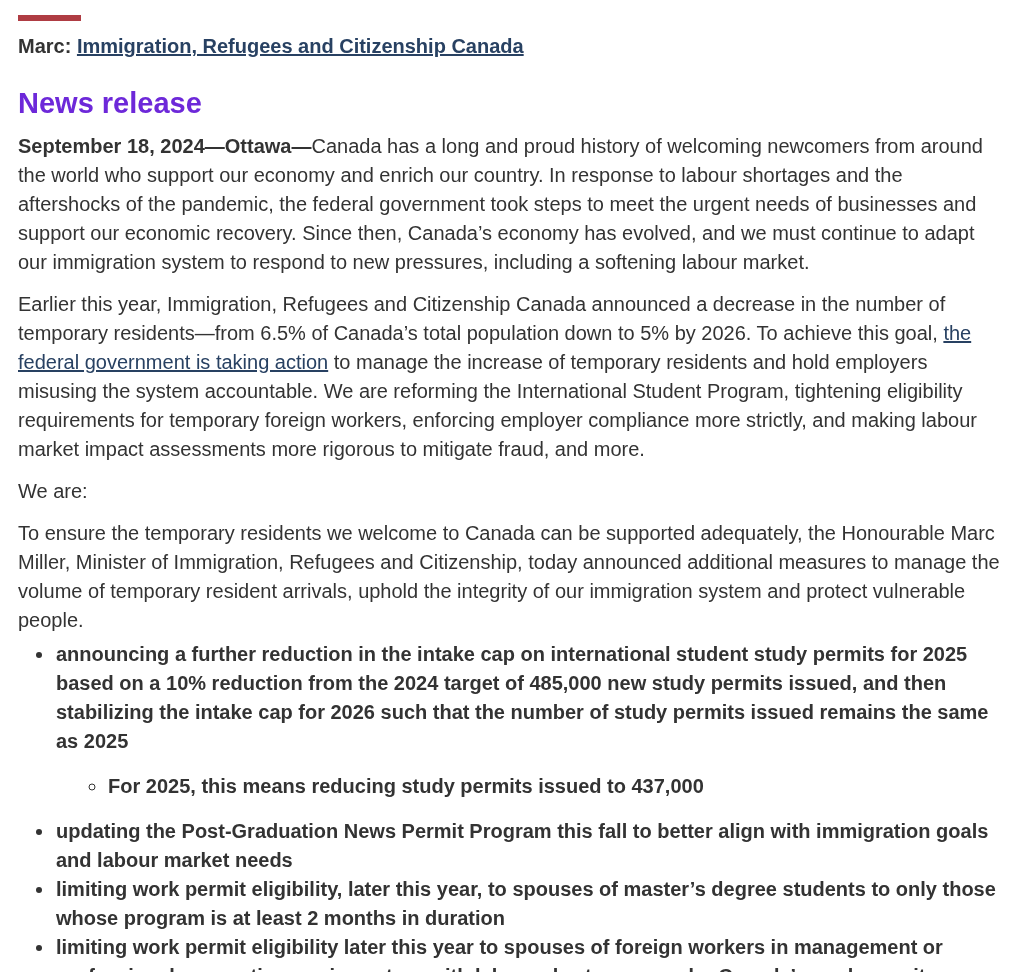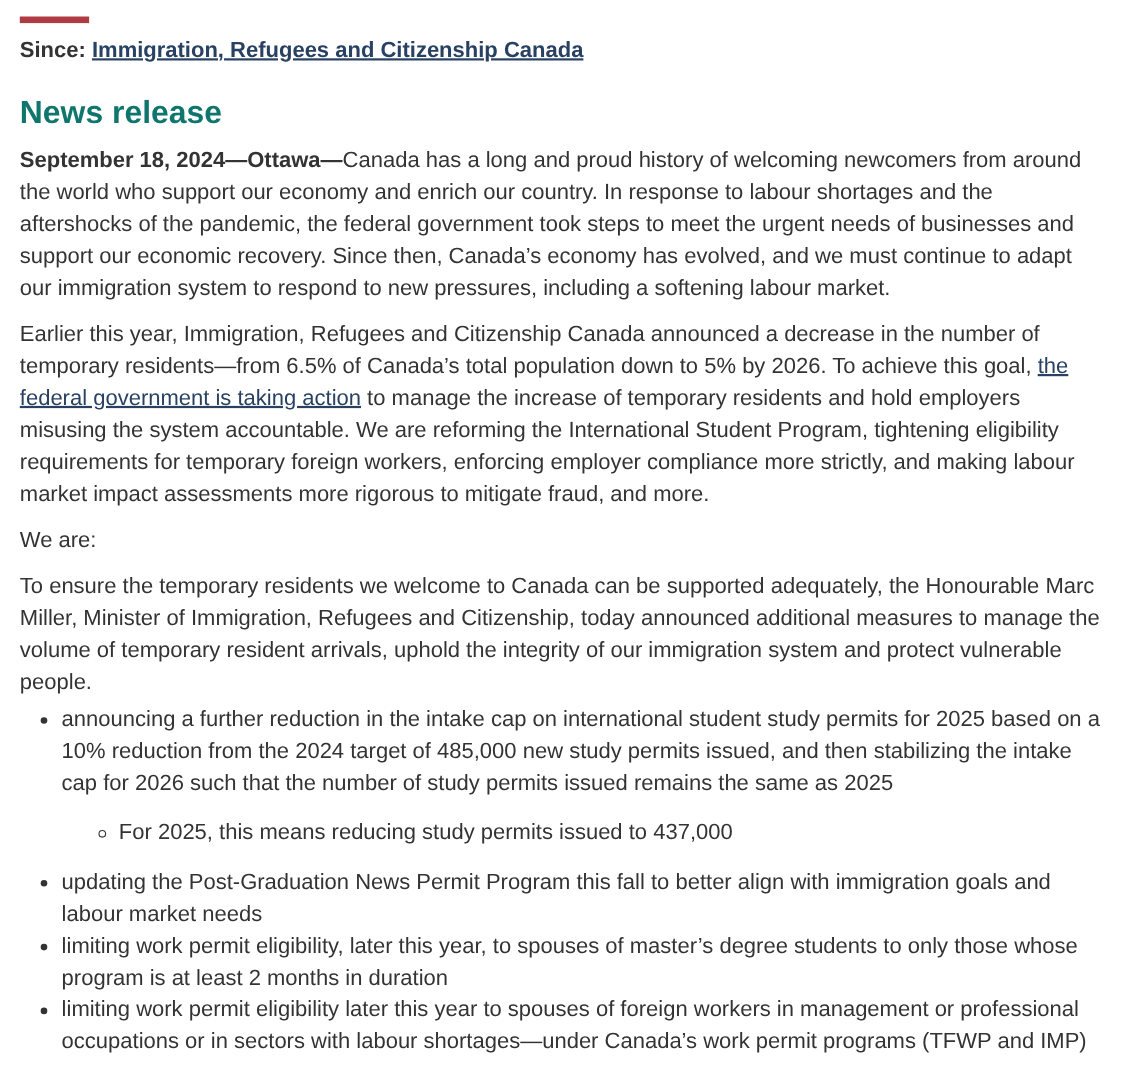--- a/index.html
+++ b/index.html
@@ -40,21 +40,21 @@
     font-weight: 700;
   }
   .from-line a {
     color: #284162;
     font-weight: 700;
   }
   h2.section-heading {
     font-size: 29px;
     line-height: 33px;
     font-weight: 700;
-    color: #0f766e;
+    color: #6d28d9;
     margin: 29px 0 0 0;
   }
   p.body-para {
     font-size: 20px;
     line-height: 29px;
     margin: 13px 0 0 0;
     max-width: 990px;
   }
   p.body-para.first-after-heading {
     margin-top: 12px;
@@ -70,40 +70,41 @@
     margin: 5px 0 0 0;
     padding-left: 37px;
     list-style: disc;
     font-size: 20px;
     line-height: 29px;
     max-width: 975px;
   }
   ul.main-list > li {
     margin: 0;
     padding-left: 1px;
+    font-weight: bold;
   }
   ul.sub-list {
     margin: 16px;
     padding-left: 36px;
     list-style: circle;
   }
   ul.sub-list > li {
     margin: 0;
   }
 </style>
 </head>
 <body>
 
 <div class="page">
 
 
   <div class="accent-bar"></div>
 
   <div class="from-line">
-    <span>Since:</span>
+    <span>Marc:</span>
     <a href="#">Immigration, Refugees and Citizenship Canada</a>
   </div>
 
   <h2 class="section-heading">News release</h2>
 
   <p class="body-para first-after-heading"><b class="date-lead">September 18, 2024—Ottawa—</b><span>Canada has a long and proud history of welcoming newcomers from around the world who support our economy and enrich our country. In response to labour shortages and the aftershocks of the pandemic, the federal government took steps to meet the urgent needs of businesses and support our economic recovery. Since then, Canada’s economy has evolved, and we must continue to adapt our immigration system to respond to new pressures, including a softening labour market.</span></p>
 
   <p class="body-para"><span>Earlier this year, Immigration, Refugees and Citizenship Canada announced a decrease in the number of temporary residents—from 6.5% of Canada’s total population down to 5% by 2026. To achieve this goal, </span><a href="#" class="inline-link">the federal government is taking action</a><span> to manage the increase of temporary residents and hold employers misusing the system accountable. We are reforming the International Student Program, tightening eligibility requirements for temporary foreign workers, enforcing employer compliance more strictly, and making labour market impact assessments more rigorous to mitigate fraud, and more.</span></p>
 
   <p class="body-para">We are:</p>

